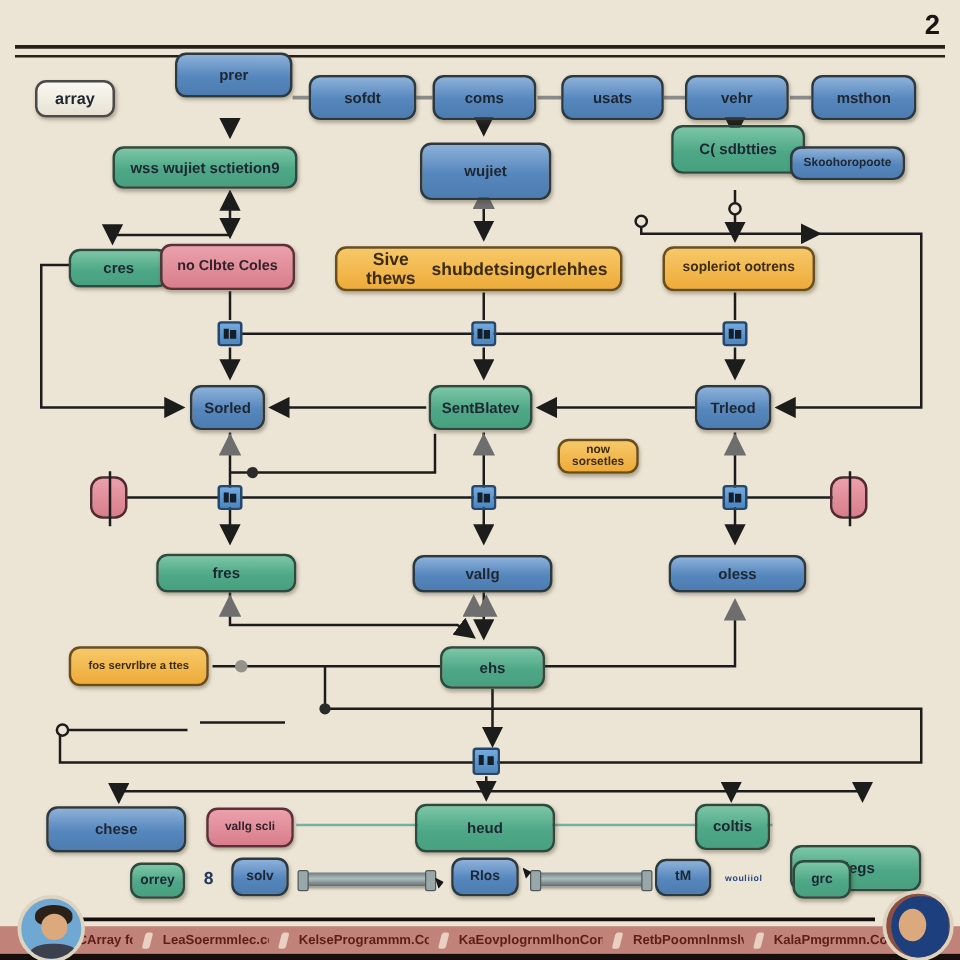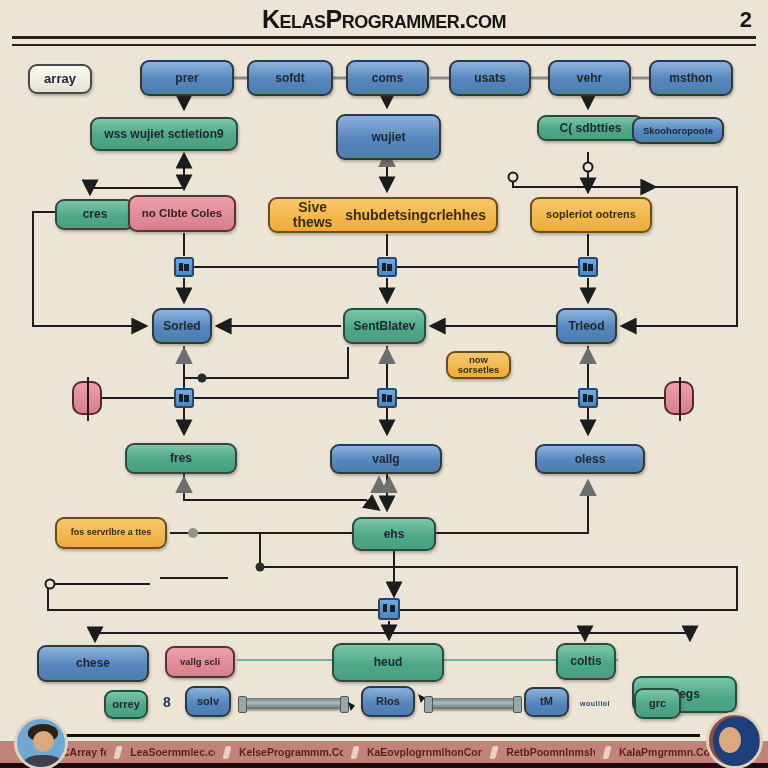--- a/index.html
+++ b/index.html
@@ -60,21 +60,20 @@
   .av-l .body{position:absolute;left:7px;bottom:-5px;width:38px;height:17px;background:#3c3f4d;border-radius:45% 45% 0 0;}
   .av-r{left:706px;top:712px;width:57px;height:57px;background:#8c4f41;}
   .av-r .hair{position:absolute;left:4px;top:2px;width:46px;height:50px;background:#1d3f7d;border-radius:50% 45% 40% 55%;}
   .av-r .face{position:absolute;left:10px;top:12px;width:22px;height:26px;background:#dca87d;border-radius:50%;}
 </style>
 </head>
 <body>
 
 <div id="stage">
 
-  <div class="title">KelasProgrammer.com</div>
   <div class="pagenum">2</div>
   <div class="hr1"></div>
   <div class="hr2"></div>
 
   <svg id="wires" width="768" height="768" viewBox="0 0 768 768">
     <defs>
       <marker id="ab" viewBox="0 0 10 10" refX="8" refY="5" markerWidth="8.5" markerHeight="8.5" orient="auto-start-reverse">
         <path d="M0,0 L10,5 L0,10 z" fill="#1c1c1c"></path>
         </marker>
       <marker id="ag" viewBox="0 0 10 10" refX="8" refY="5" markerWidth="9" markerHeight="9" orient="auto-start-reverse">
@@ -134,30 +133,30 @@
       <circle cx="50" cy="584" r="4.5" fill="#ece5d6" stroke="#1c1c1c" stroke-width="2"></circle>
       <circle cx="202" cy="378" r="4.5" fill="#2b2b2b"></circle>
       <circle cx="260" cy="567" r="4.5" fill="#2b2b2b"></circle>
       <circle cx="193" cy="533" r="5" fill="#93938c"></circle>
     </g>
   </svg>
 
   <div class="tealline"></div>
 
   <div class="box whiteb" style="left:28px;top:64px;width:64px;height:30px">array</div>
-  <div class="box blue" style="left:140px;top:60px;width:94px;height:36px">prer</div>
+  <div class="box blue" style="left:140px;top:42px;width:94px;height:36px">prer</div>
   <div class="box blue" style="left:247px;top:60px;width:86px;height:36px">sofdt</div>
   <div class="box blue" style="left:346px;top:60px;width:83px;height:36px">coms</div>
   <div class="box blue" style="left:449px;top:60px;width:82px;height:36px">usats</div>
   <div class="box blue" style="left:548px;top:60px;width:83px;height:36px">vehr</div>
   <div class="box blue" style="left:649px;top:60px;width:84px;height:36px">msthon</div>
 
   <div class="box green" style="left:90px;top:117px;width:148px;height:34px">wss wujiet sctietion9</div>
   <div class="box blue" style="left:336px;top:114px;width:105px;height:46px">wujiet</div>
-  <div class="box green" style="left:537px;top:115px;width:107px;height:26px">C( sdbtties</div>
+  <div class="box green" style="left:537px;top:100px;width:107px;height:39px">C( sdbtties</div>
   <div class="box blue small-t" style="left:632px;top:117px;width:92px;height:27px">Skoohoropoote</div>
 
   <div class="box green" style="left:55px;top:199px;width:80px;height:31px">cres</div>
   <div class="box pinkb" style="left:128px;top:195px;width:108px;height:37px;font-size:11.5px">no Clbte Coles</div>
   <div class="box orangeb wide" style="left:268px;top:197px;width:230px;height:36px">
     <span>Sive thews</span>
     <span>shubdetsing</span>
     <span>crlehhes</span>
   </div>
   <div class="box orangeb" style="left:530px;top:197px;width:122px;height:36px;font-size:11px">sopleriot ootrens</div>

